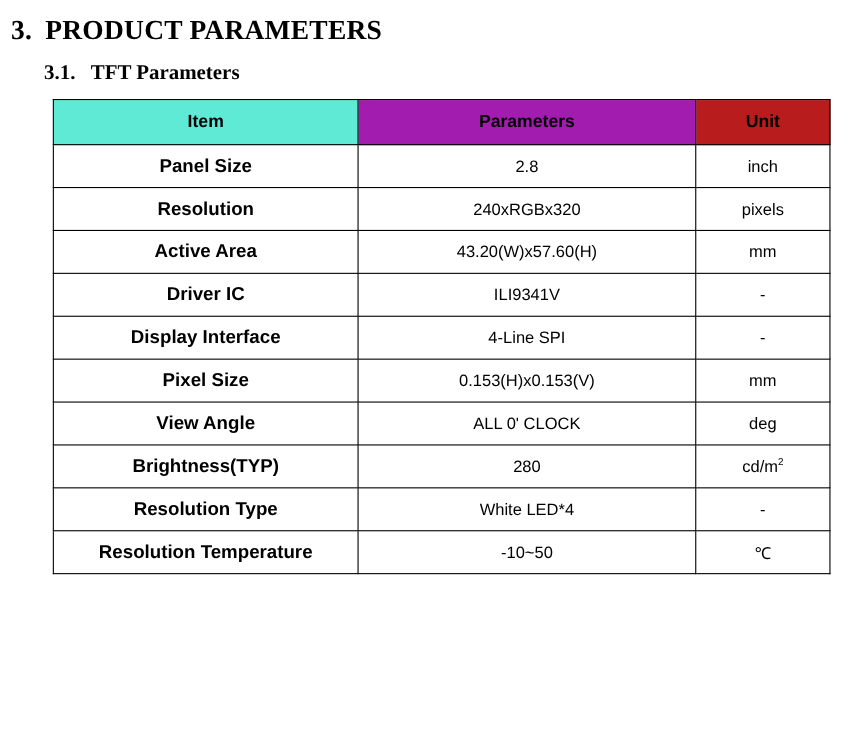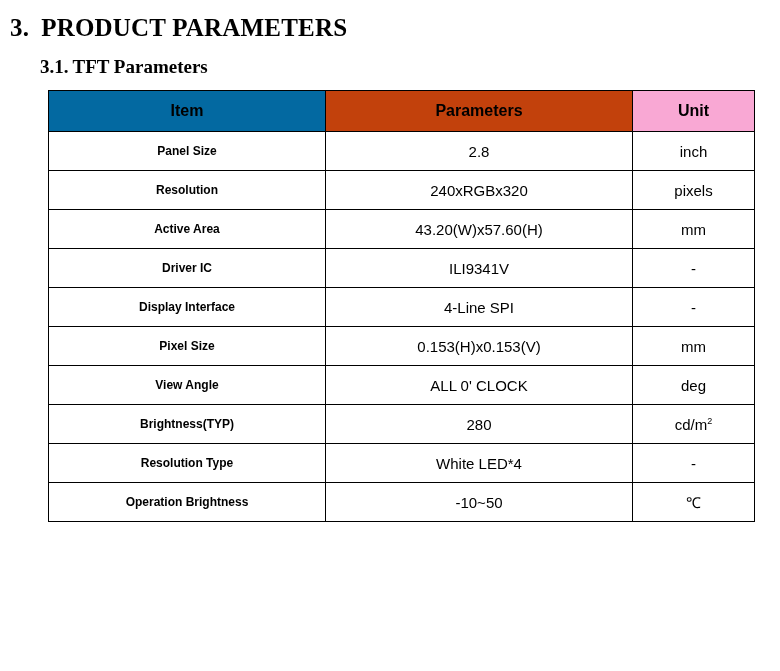--- a/index.html
+++ b/index.html
@@ -34,21 +34,21 @@
   }
   .subsection-title {
     display: flex;
     align-items: baseline;
     padding: 14px 0 0 40px;
     font-family: "Liberation Serif", serif;
     font-weight: bold;
     font-size: 19px;
   }
   .subsection-title .num {
-    margin-right: 4px;
+    margin-right: 14px;
   }
   .table-wrap {
     margin: 12px 0 0 48px;
     width: 706px;
   }
   table.params {
     border-collapse: collapse;
     width: 706px;
     table-layout: fixed;
   }
@@ -62,21 +62,21 @@
     box-sizing: border-box;
   }
   table.params thead th {
     background: #9dc3e6;
     font-weight: bold;
     font-size: 16px;
     height: 41px;
   }
   table.params td.item {
     font-weight: bold;
-    font-size: 12px;
+    font-size: 17px;
   }
   table.params td.value {
     font-weight: normal;
   }
   table.params td.unit {
     font-weight: normal;
   }
   col.c-item { width: 277px; }
   col.c-value { width: 307px; }
   col.c-unit  { width: 122px; }
@@ -102,23 +102,23 @@
 
   <div class="table-wrap">
     <table class="params">
       <colgroup>
         <col class="c-item">
         <col class="c-value">
         <col class="c-unit">
       </colgroup>
       <thead>
         <tr>
-          <th style="background: #0369a1;">Item</th>
-          <th style="background: #c2410c;">Parameters</th>
-          <th style="background: #f9a8d4;">Unit</th>
+          <th style="background: #5eead4;">Item</th>
+          <th style="background: #a21caf;">Parameters</th>
+          <th style="background: #b91c1c;">Unit</th>
         </tr>
       </thead>
       <tbody>
           <tr>
             <td class="item">Panel Size</td>
             <td class="value">2.8</td>
             <td class="unit">inch</td>
           </tr>
           <tr>
             <td class="item">Resolution</td>
@@ -154,21 +154,21 @@
             <td class="item">Brightness(TYP)</td>
             <td class="value">280</td>
             <td class="unit"><span>cd/m</span><sup>2</sup></td>
           </tr>
           <tr>
             <td class="item">Resolution Type</td>
             <td class="value">White LED*4</td>
             <td class="unit">-</td>
           </tr>
           <tr>
-            <td class="item">Operation Brightness</td>
+            <td class="item">Resolution Temperature</td>
             <td class="value">-10~50</td>
             <td class="unit">℃</td>
           </tr>
         </tbody>
     </table>
   </div>
 
 </div>
 
 </body></html>

